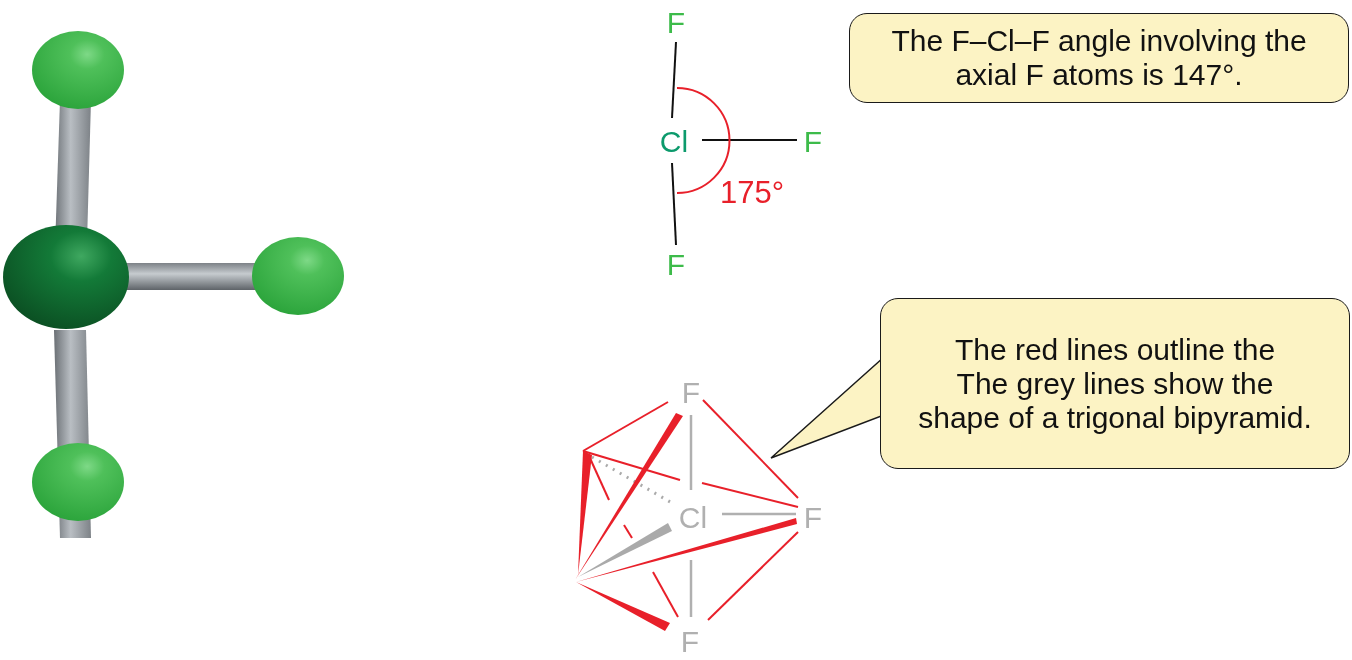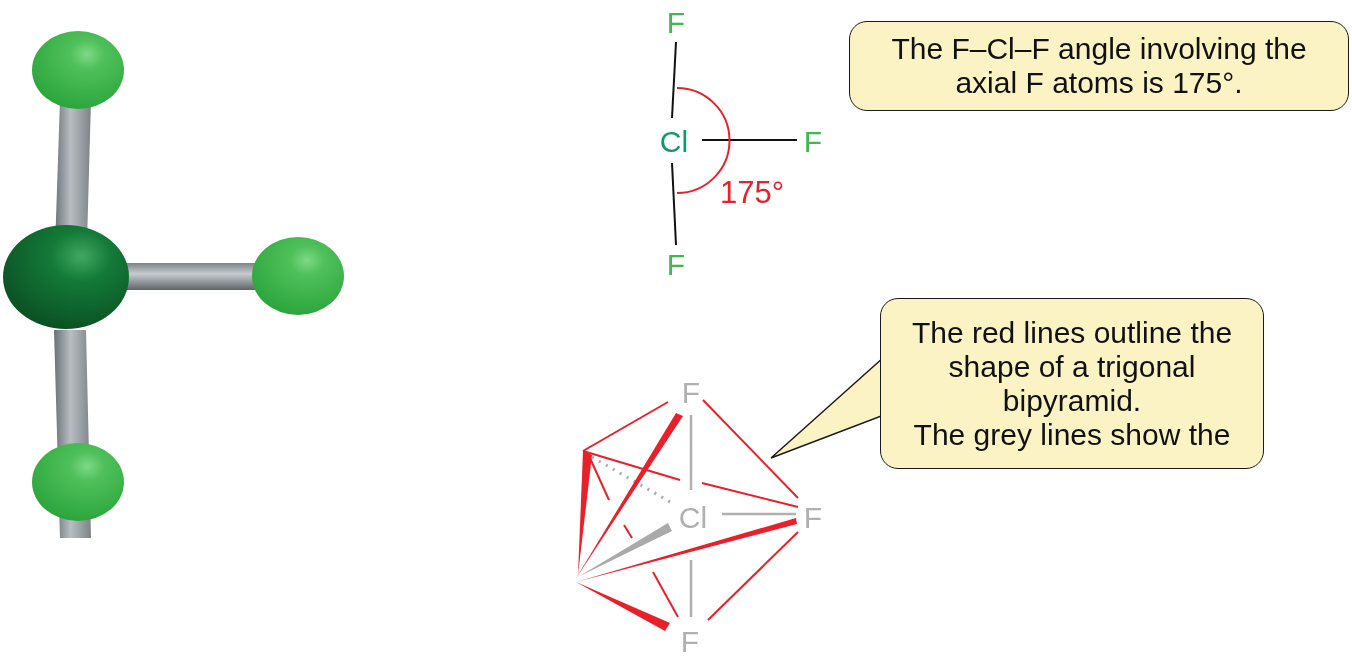--- a/index.html
+++ b/index.html
@@ -4,22 +4,22 @@
   <style>
     html, body { margin: 0; padding: 0; background: #ffffff; }
     body { width: 1352px; height: 660px; position: relative; overflow: hidden; font-family: "Liberation Sans", sans-serif; }
     #canvas { position: absolute; left: 0; top: 0; width: 1352px; height: 660px; }
     .callout {
       position: absolute; background: #fcf3c4; border: 1.5px solid #1a1a1a; border-radius: 18px;
       color: #111; text-align: center; font-size: 30px; line-height: 34px; box-sizing: border-box;
       display: flex; flex-direction: column; justify-content: center;
     }
     .callout span { display: block; }
-    #callout-angle { left: 849px; top: 13px; width: 500px; height: 90px; margin-top: 8px; }
-    #callout-shape { left: 880px; top: 298px; width: 384px; height: 171px; }
+    #callout-angle { left: 849px; top: 13px; width: 500px; height: 90px; }
+    #callout-shape { left: 880px; top: 298px; width: 470px; height: 171px; }
     .lbl { font-family: "Liberation Sans", sans-serif; }
   </style>
 </head>
 <body>
 
 <svg id="canvas" viewBox="0 0 1352 660" xmlns="http://www.w3.org/2000/svg">
   <defs>
     <radialGradient id="gF" cx="0.6" cy="0.3" r="0.75">
       <stop offset="0" stop-color="#7ed987"></stop>
       <stop offset="0.25" stop-color="#4fc05a"></stop>
@@ -91,20 +91,20 @@
     <text class="lbl" x="693" y="528" font-size="30" fill="#b0b0b0" text-anchor="middle">Cl</text>
     <text class="lbl" x="813" y="528" font-size="30" fill="#b0b0b0" text-anchor="middle">F</text>
     <text class="lbl" x="690" y="652" font-size="30" fill="#b0b0b0" text-anchor="middle">F</text>
   </g>
 
   <polygon points="884,357 771,458 884,415" fill="#fcf3c4" stroke="#1a1a1a" stroke-width="1.5" stroke-linejoin="miter"></polygon>
 </svg>
 
 <div class="callout" id="callout-angle">
   <span>The F–Cl–F angle involving the</span>
-  <span>axial F atoms is 175°.</span>
+  <span>axial F atoms is 147°.</span>
 </div>
 
 <div class="callout" id="callout-shape">
   <span>The red lines outline the</span>
+  <span>The grey lines show the</span>
   <span>shape of a trigonal bipyramid.</span>
-  <span>The grey lines show the</span>
 </div>
 
 </body></html>

